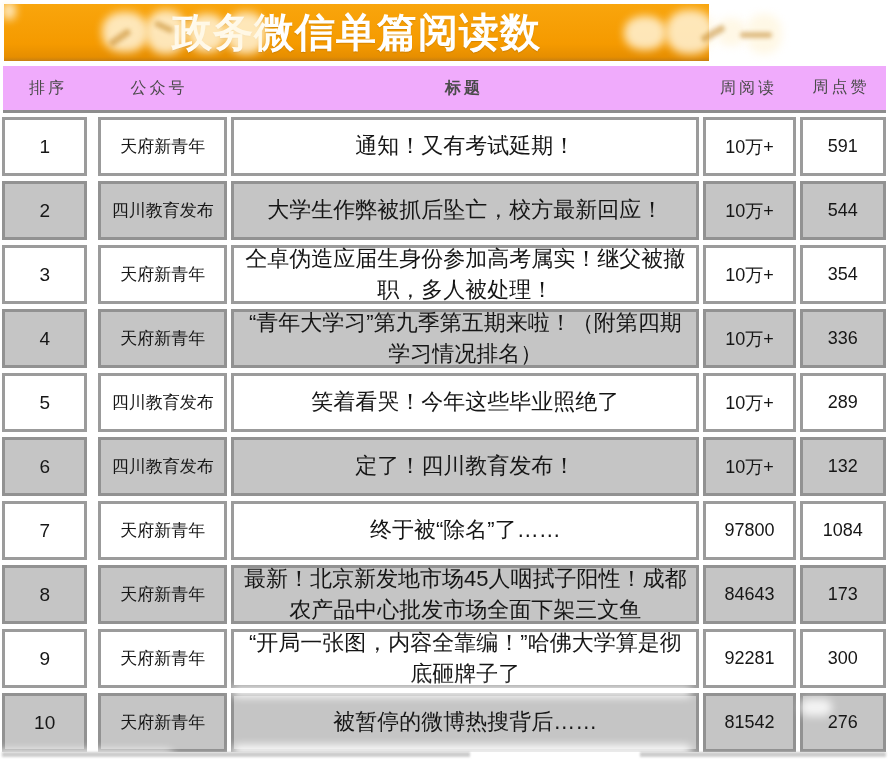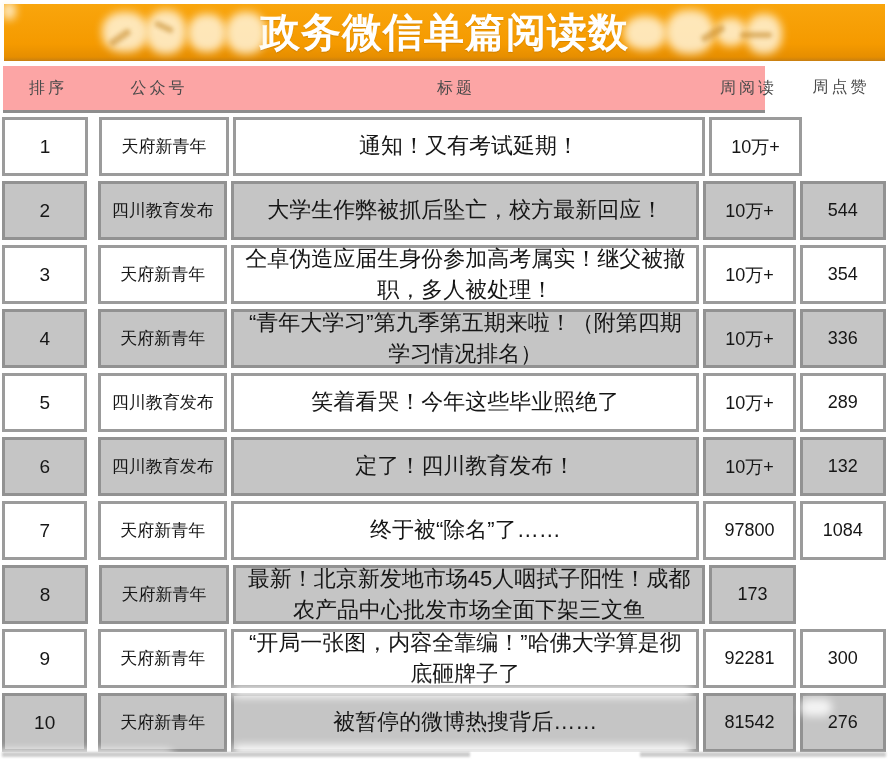--- a/index.html
+++ b/index.html
@@ -3,44 +3,44 @@
 <meta charset="utf-8">
 <style>
   html,body { margin:0; padding:0; background:#ffffff; }
   .page {
     position:relative; width:889px; height:768px; background:#ffffff;
     overflow:hidden; font-family:"Liberation Sans", sans-serif;
   }
 
   
   .banner {
-    position:absolute; left:4px; top:4px; width:881px; height:57px;
+    position:absolute; left:4px; top:4px; width:705px; height:57px;
     background:linear-gradient(180deg,#F9A50C 0%,#F59A00 70%,#E68E00 93%,#C87F12 100%);
     display:flex; align-items:center; justify-content:center;
   }
   .banner-title {
     color:#ffffff; font-weight:bold; font-size:40px; letter-spacing:1px;
     white-space:nowrap; text-shadow:0 1px 1px rgba(120,70,0,.25);
   }
   .smudge, .ghost { position:absolute; pointer-events:none; }
   .smudge { background:rgba(255,246,224,0.82); filter:blur(4px); border-radius:45%; }
   .ghost  { background:rgba(183,116,8,0.45); filter:blur(2px); border-radius:3px; }
 
   
   .header-row {
-    position:absolute; left:3px; top:66px; width:762px; height:47px;
-    background:#fca5a5; border-bottom:3px solid #8D8D8D; box-sizing:border-box;
+    position:absolute; left:3px; top:66px; width:883px; height:47px;
+    background:#f0abfc; border-bottom:3px solid #8D8D8D; box-sizing:border-box;
   }
   .header-row span {
     position:absolute; top:0; height:44px; line-height:44px; text-align:center;
     color:#4A4A4A; font-size:16px; letter-spacing:3px;
   }
   .h-rank    { left:0;     width:90px;  }
   .h-account { left:90px;  width:132px; }
-  .h-title   { left:216px; width:474px; }
+  .h-title   { left:224px; width:474px;font-weight:bold; }
   .h-reads   { left:698px; width:95px;  }
   .h-likes   { left:793px; width:90px;font-family:Liberation Mono, monospace;  }
 
   
   .rows {
     position:absolute; left:2px; top:117px; width:884px;
     display:flex; flex-direction:column; gap:5px;
   }
   .t-row { display:flex; gap:4px; height:59px; }
   .cell {
@@ -92,20 +92,21 @@
     <span class="h-likes">周点赞</span>
   </div>
 
   <div class="rows">
 
     <div class="t-row">
       <div class="cell c-rank">1</div>
       <div class="cell c-account">天府新青年</div>
       <div class="cell c-title">通知！又有考试延期！</div>
       <div class="cell c-reads">10万+</div>
+      <div class="cell c-likes">591</div>
     </div>
 
     <div class="t-row">
       <div class="cell c-rank">2</div>
       <div class="cell c-account">四川教育发布</div>
       <div class="cell c-title">大学生作弊被抓后坠亡，校方最新回应！</div>
       <div class="cell c-reads">10万+</div>
       <div class="cell c-likes">544</div>
     </div>
 
@@ -146,20 +147,21 @@
       <div class="cell c-account">天府新青年</div>
       <div class="cell c-title">终于被“除名”了……</div>
       <div class="cell c-reads">97800</div>
       <div class="cell c-likes">1084</div>
     </div>
 
     <div class="t-row">
       <div class="cell c-rank">8</div>
       <div class="cell c-account">天府新青年</div>
       <div class="cell c-title">最新！北京新发地市场45人咽拭子阳性！成都农产品中心批发市场全面下架三文鱼</div>
+      <div class="cell c-reads">84643</div>
       <div class="cell c-likes">173</div>
     </div>
 
     <div class="t-row">
       <div class="cell c-rank">9</div>
       <div class="cell c-account">天府新青年</div>
       <div class="cell c-title">“开局一张图，内容全靠编！”哈佛大学算是彻底砸牌子了</div>
       <div class="cell c-reads">92281</div>
       <div class="cell c-likes">300</div>
     </div>

